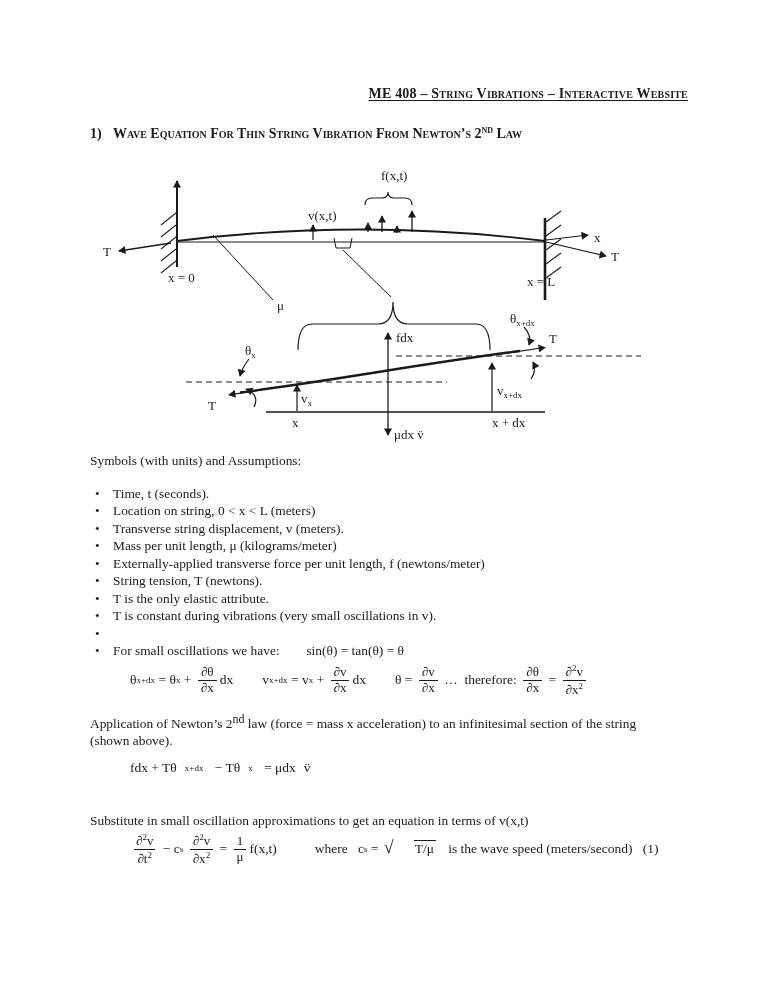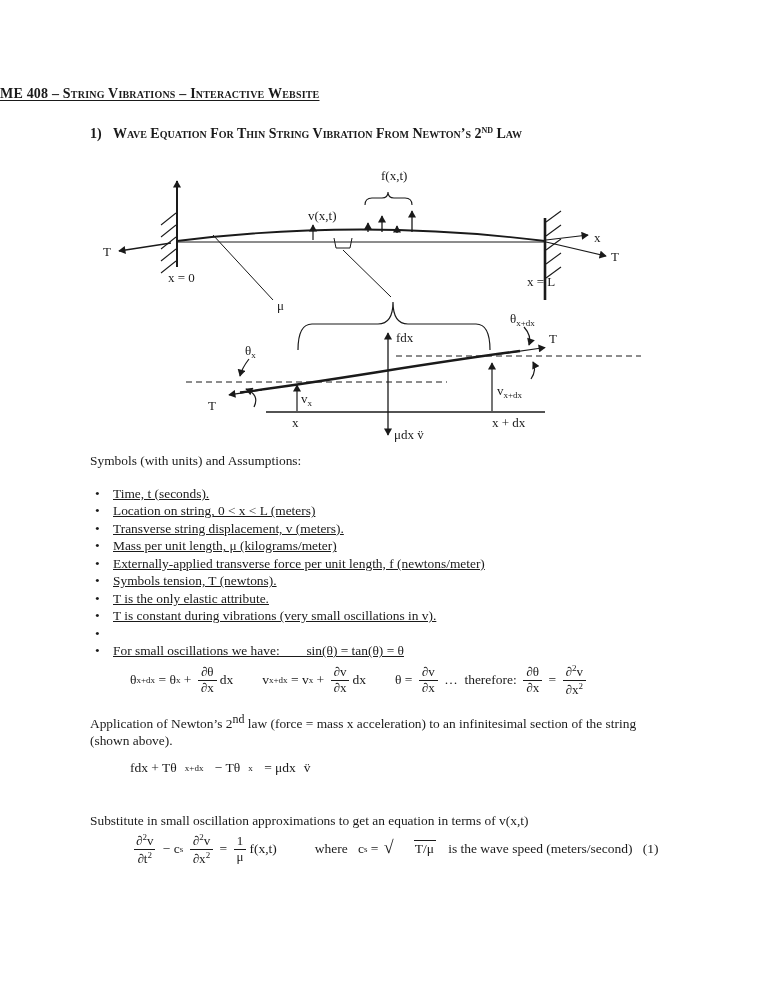--- a/index.html
+++ b/index.html
@@ -1,34 +1,34 @@
 <!DOCTYPE html>
 <html><head>
 <meta charset="utf-8">
 <style>
   html,body{margin:0;padding:0;background:#ffffff;}
   .page{
     position:relative;width:768px;height:994px;background:#ffffff;overflow:hidden;
     font-family:"Liberation Serif", serif;color:#1a1a1a;
   }
   
-  .doc-title{position:absolute;top:86px;left:0;right:80px;text-align:left;
+  .doc-title{position:absolute;top:86px;left:0;right:80px;text-align:right;
     font-size:14px;font-weight:bold;font-variant:small-caps;letter-spacing:.2px;}
   .doc-title .u{text-decoration:underline;text-underline-offset:2px;}
   .h1{position:absolute;top:122px;left:90px;font-size:14px;font-weight:bold;font-variant:small-caps;}
   .h1 .num{display:inline-block;width:23px;}
   .hsup{font-size:12px;vertical-align:5px;}
   .pre{white-space:pre;}
   
   .body-text{font-size:13.4px;line-height:17.3px;}
   .symbols-heading{position:absolute;top:452px;left:90px;}
   .bullets{position:absolute;top:485px;left:95px;right:55px;}
   .brow{display:flex;line-height:17.45px;}
   .dot{width:18px;flex:0 0 18px;}
-  .btxt{white-space:pre-wrap;text-decoration:underline;}
+  .btxt{white-space:pre-wrap;}
   .newton-para{position:absolute;top:711px;left:90px;width:612px;}
   .sub-para{position:absolute;top:796px;left:90px;margin-top:16px;}
   
   .eqrow{position:absolute;top:655px;left:130px;height:50px;display:flex;align-items:center;column-gap:29px;font-size:13.5px;}
   .waverow{position:absolute;top:823px;left:130px;height:52px;display:flex;align-items:center;column-gap:38px;font-size:13.5px;}
   .newton-eq{position:absolute;top:760px;left:130px;font-size:13.5px;gap:8px;}
   .eq{display:inline-flex;align-items:center;flex-wrap:nowrap;}
   .eq span{white-space:pre;}
   .eq sub{font-size:9px;vertical-align:-3px;letter-spacing:0;}
   .eq sup{font-size:9px;vertical-align:5px;}
@@ -163,21 +163,21 @@
     <div class="brow">
         <span class="dot">•</span>
         <span class="btxt">Mass per unit length, μ (kilograms/meter)</span>
       </div>
     <div class="brow">
         <span class="dot">•</span>
         <span class="btxt">Externally-applied transverse force per unit length, f (newtons/meter)</span>
       </div>
     <div class="brow">
         <span class="dot">•</span>
-        <span class="btxt">Symbols tension, T (newtons).</span>
+        <span class="btxt">String tension, T (newtons).</span>
       </div>
     <div class="brow">
         <span class="dot">•</span>
         <span class="btxt">T is the only elastic attribute.</span>
       </div>
     <div class="brow">
         <span class="dot">•</span>
         <span class="btxt">T is constant during vibrations (very small oscillations in v).</span>
       </div>
     <div class="brow">

